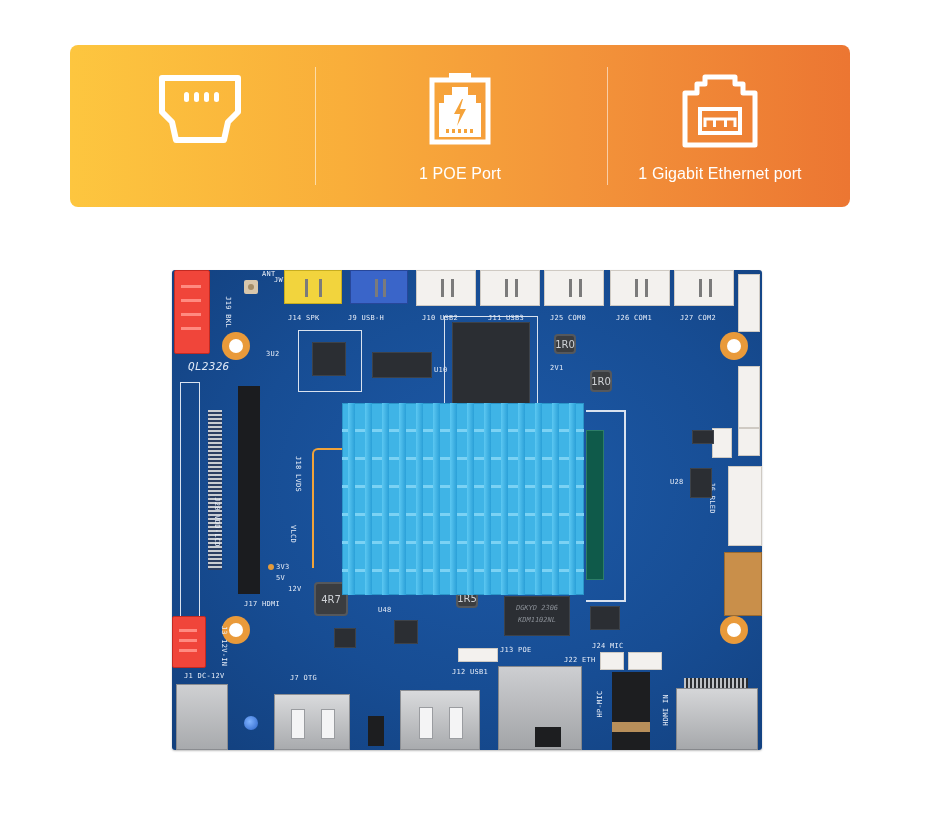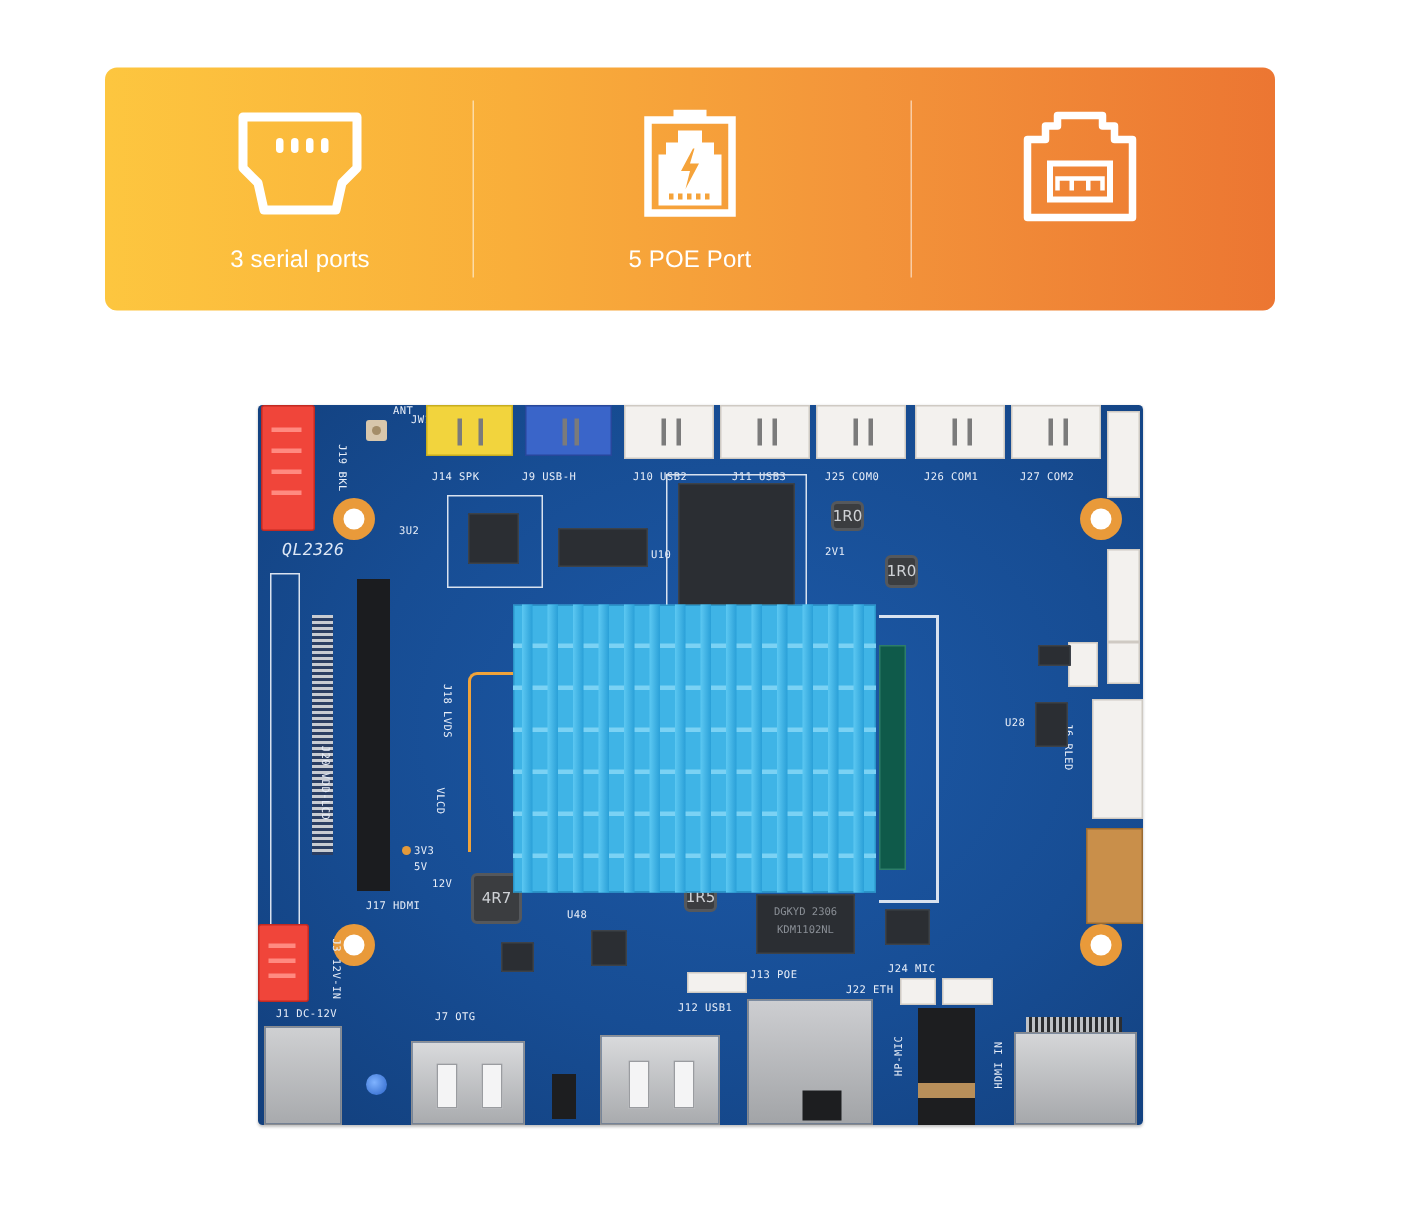--- a/index.html
+++ b/index.html
@@ -35,21 +35,21 @@
   .hole::after { content: ""; position: absolute; left: 7px; top: 7px; width: 14px; height: 14px; border-radius: 50%; background: #ffffff; }
 
   .conn-red { position: absolute; background: #f0453a; border: 1px solid #c22a22; border-radius: 2px; }
   .conn-red .slot { position: absolute; left: 6px; right: 8px; height: 3px; background: #ff8a80; }
   .conn-yel { position: absolute; background: #f2d43d; border: 1px solid #c7ad1f; }
   .conn-blu { position: absolute; background: #3a65c9; border: 1px solid #27479a; }
   .conn-wht { position: absolute; background: #f3f1ee; border: 1px solid #cfcac3; }
   .conn-wht .pin, .conn-yel .pin, .conn-blu .pin { position: absolute; top: 8px; width: 3px; height: 18px; background: #7b7b7b; }
 
   .chip { position: absolute; background: #2b2e33; border-radius: 1px; box-shadow: 0 0 0 1px #3d4249 inset; }
-  .chip-text { position: absolute; color: #8a8f96; font-family: "DejaVu Sans Mono", monospace; font-size: 7px; text-align: center; width: 100%; line-height: 9px; }
+  .chip-text { position: absolute; color: #8a8f96; font-family: "DejaVu Sans Mono", monospace; font-size: 7px; text-align: center; width: 100%; line-height: 9px; font-style: italic; }
   .ind { position: absolute; background: #3b3d40; border-radius: 4px; border: 2px solid #55585c; color: #cfd2d6; font-family: "DejaVu Sans", sans-serif; font-size: 10px; display: flex; align-items: center; justify-content: center; }
 
   .heatsink {
     position: absolute; left: 170px; top: 133px; width: 242px; height: 192px;
     background: #3fb4e6;
     box-shadow: 0 0 0 1px #2a95c9 inset;
   }
   .fin-row { position: absolute; left: 0; right: 0; height: 3px; background: #7bd2f4; }
   .fin-col { position: absolute; top: 0; bottom: 0; width: 7px; background: linear-gradient(90deg,#5cc8f2,#2aa0d8); }
 
@@ -76,48 +76,48 @@
 <div class="banner">
 
   <div class="feature">
     <svg class="icon" width="92" height="74" viewBox="0 0 92 74">
       <path d="M8 6 H84 V40 L74 50 L70 68 H22 L18 50 L8 40 Z" fill="none" stroke="#fff" stroke-width="6" stroke-linejoin="round"></path>
       <rect x="30" y="20" width="5" height="10" rx="2.5" fill="#fff"></rect>
       <rect x="40" y="20" width="5" height="10" rx="2.5" fill="#fff"></rect>
       <rect x="50" y="20" width="5" height="10" rx="2.5" fill="#fff"></rect>
       <rect x="60" y="20" width="5" height="10" rx="2.5" fill="#fff"></rect>
     </svg>
-    <div class="label">3 serial ports</div>
   </div>
   <div class="divider" style="left:245px"></div>
 
   <div class="feature">
     <svg class="icon" style="top:28px" width="62" height="72" viewBox="0 0 62 72">
       <rect x="20" y="0" width="22" height="6" fill="#fff"></rect>
       <rect x="3" y="7" width="56" height="62" fill="none" stroke="#fff" stroke-width="5"></rect>
       <path d="M23 14 H39 V22 H47 V30 H52 V64 H10 V30 H15 V22 H23 Z" fill="#fff"></path>
       <path d="M33 26 L25 41 H31 L28 53 L37 36 H31 L34 26 Z" fill="#f5a33a"></path>
       <rect x="17" y="56" width="3" height="4" fill="#f5a33a"></rect>
         <rect x="23" y="56" width="3" height="4" fill="#f5a33a"></rect>
       <rect x="29" y="56" width="3" height="4" fill="#f5a33a"></rect>
         <rect x="35" y="56" width="3" height="4" fill="#f5a33a"></rect>
       <rect x="41" y="56" width="3" height="4" fill="#f5a33a"></rect>
     </svg>
-    <div class="label">5 POE Port</div>
+    <div class="label">1 POE Port</div>
   </div>
   <div class="divider" style="left:537px"></div>
 
   <div class="feature">
     <svg class="icon" style="top:28px" width="80" height="76" viewBox="0 0 80 76">
       <path d="M25 4 H55 V11 H63 V20 H75 V72 H5 V20 H17 V11 H25 Z" fill="none" stroke="#fff" stroke-width="5" stroke-linejoin="round"></path>
       <rect x="20" y="36" width="40" height="24" fill="none" stroke="#fff" stroke-width="4"></rect>
       <path d="M25 54 V46 H55 V54" fill="none" stroke="#fff" stroke-width="3"></path>
       <rect x="33" y="46" width="3" height="8" fill="#fff"></rect>
         <rect x="44" y="46" width="3" height="8" fill="#fff"></rect>
     </svg>
+    <div class="label">1 Gigabit Ethernet port</div>
   </div>
 </div>
 
 <div class="board">
 
   <div class="hole" style="left:50px;top:62px"></div>
   <div class="hole" style="left:548px;top:62px"></div>
   <div class="hole" style="left:50px;top:346px"></div>
   <div class="hole" style="left:548px;top:346px"></div>
 

